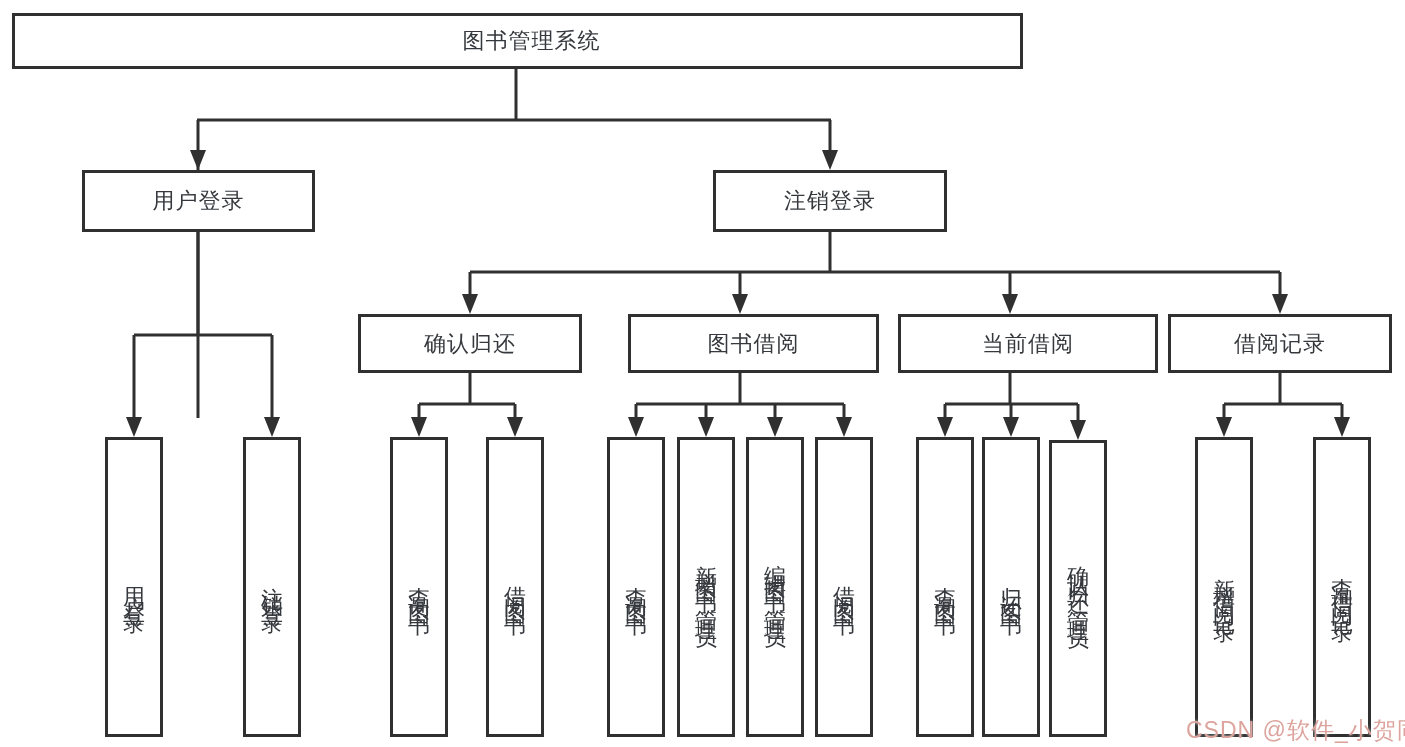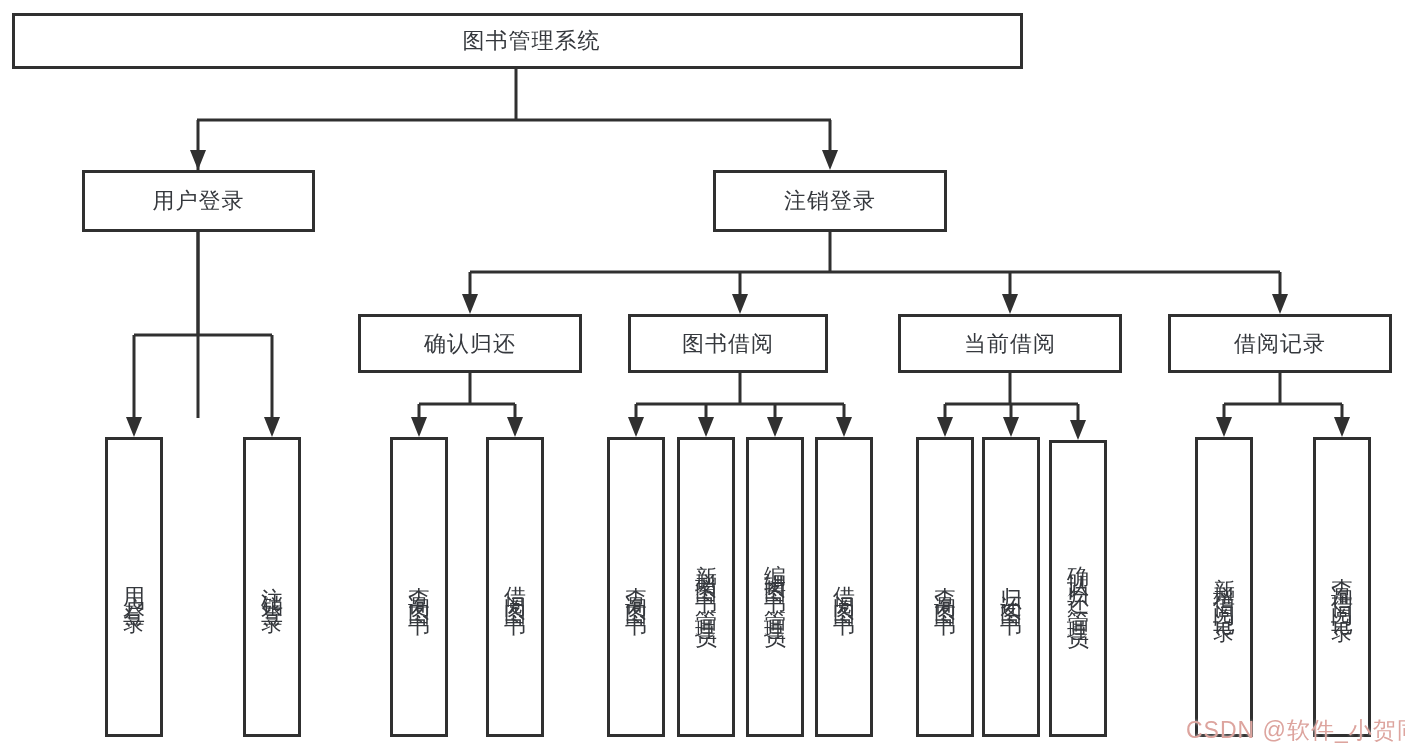--- a/index.html
+++ b/index.html
@@ -111,24 +111,24 @@
   <div class="node" style="left:82px; top:170px; width:233px; height:62px;">
     <span>用户登录</span>
   </div>
   <div class="node" style="left:713px; top:170px; width:234px; height:62px;">
     <span>注销登录</span>
   </div>
 
   <div class="node" style="left:358px; top:314px; width:224px; height:59px;">
     <span>确认归还</span>
   </div>
-  <div class="node" style="left:628px; top:314px; width:200px; height:59px;">
+  <div class="node" style="left:628px; top:314px; width:251px; height:59px;">
     <span>图书借阅</span>
   </div>
-  <div class="node" style="left:898px; top:314px; width:224px; height:59px;">
+  <div class="node" style="left:898px; top:314px; width:260px; height:59px;">
     <span>当前借阅</span>
   </div>
   <div class="node" style="left:1168px; top:314px; width:224px; height:59px;">
     <span>借阅记录</span>
   </div>
 
   <div class="node leaf" style="left:105px; top:437px; width:58px; height:300px;">
     <span>用户登录</span>
   </div>
   <div class="node leaf" style="left:243px; top:437px; width:58px; height:300px;">

